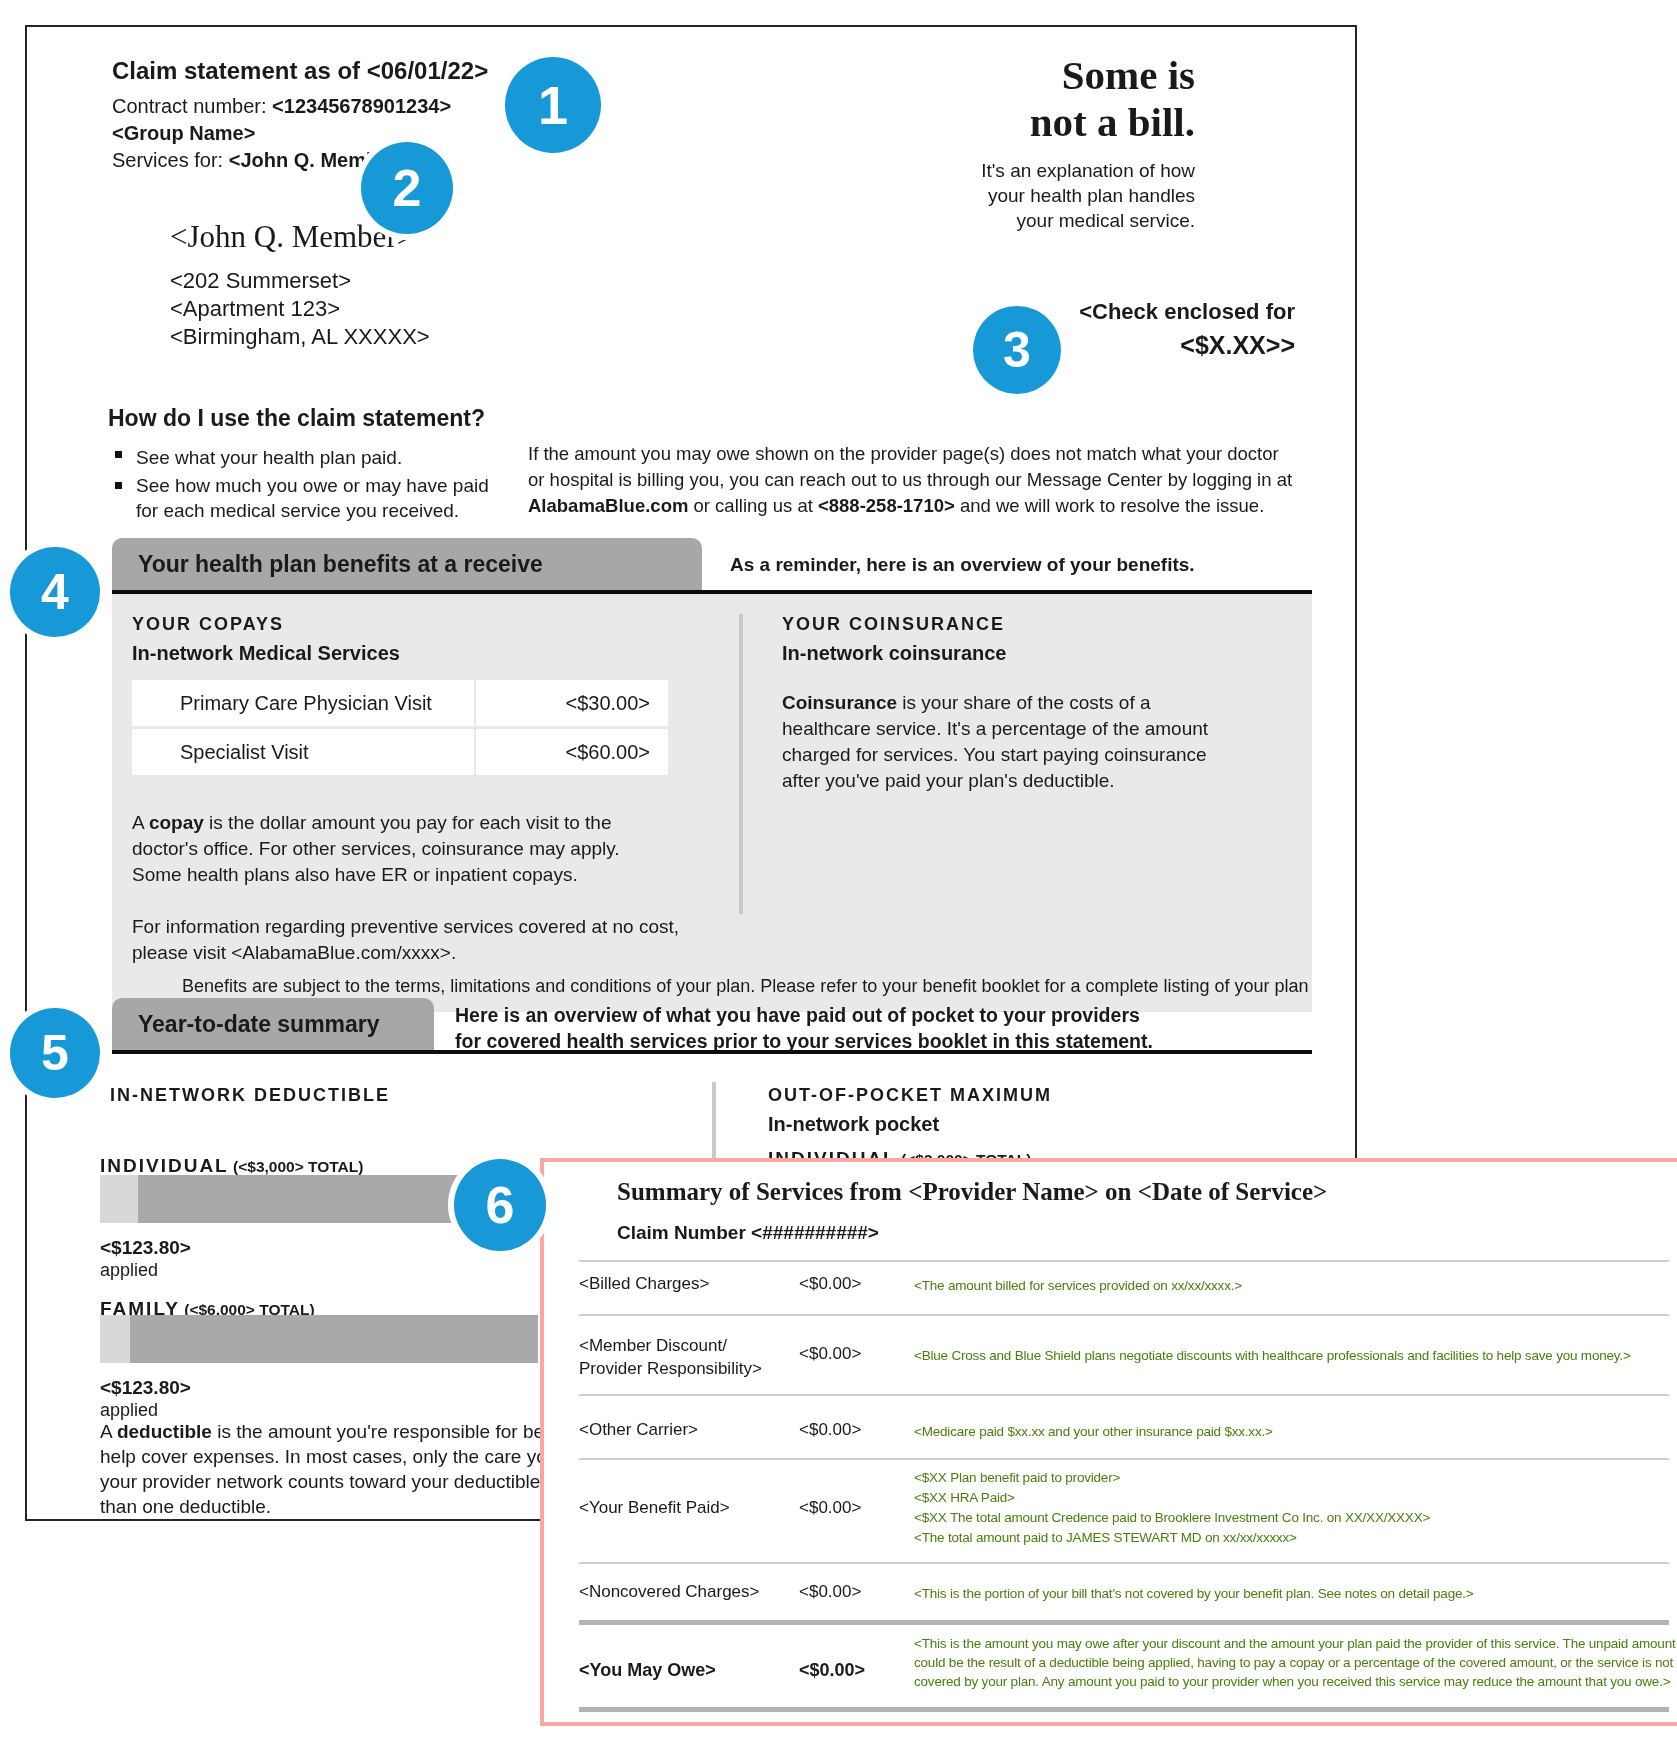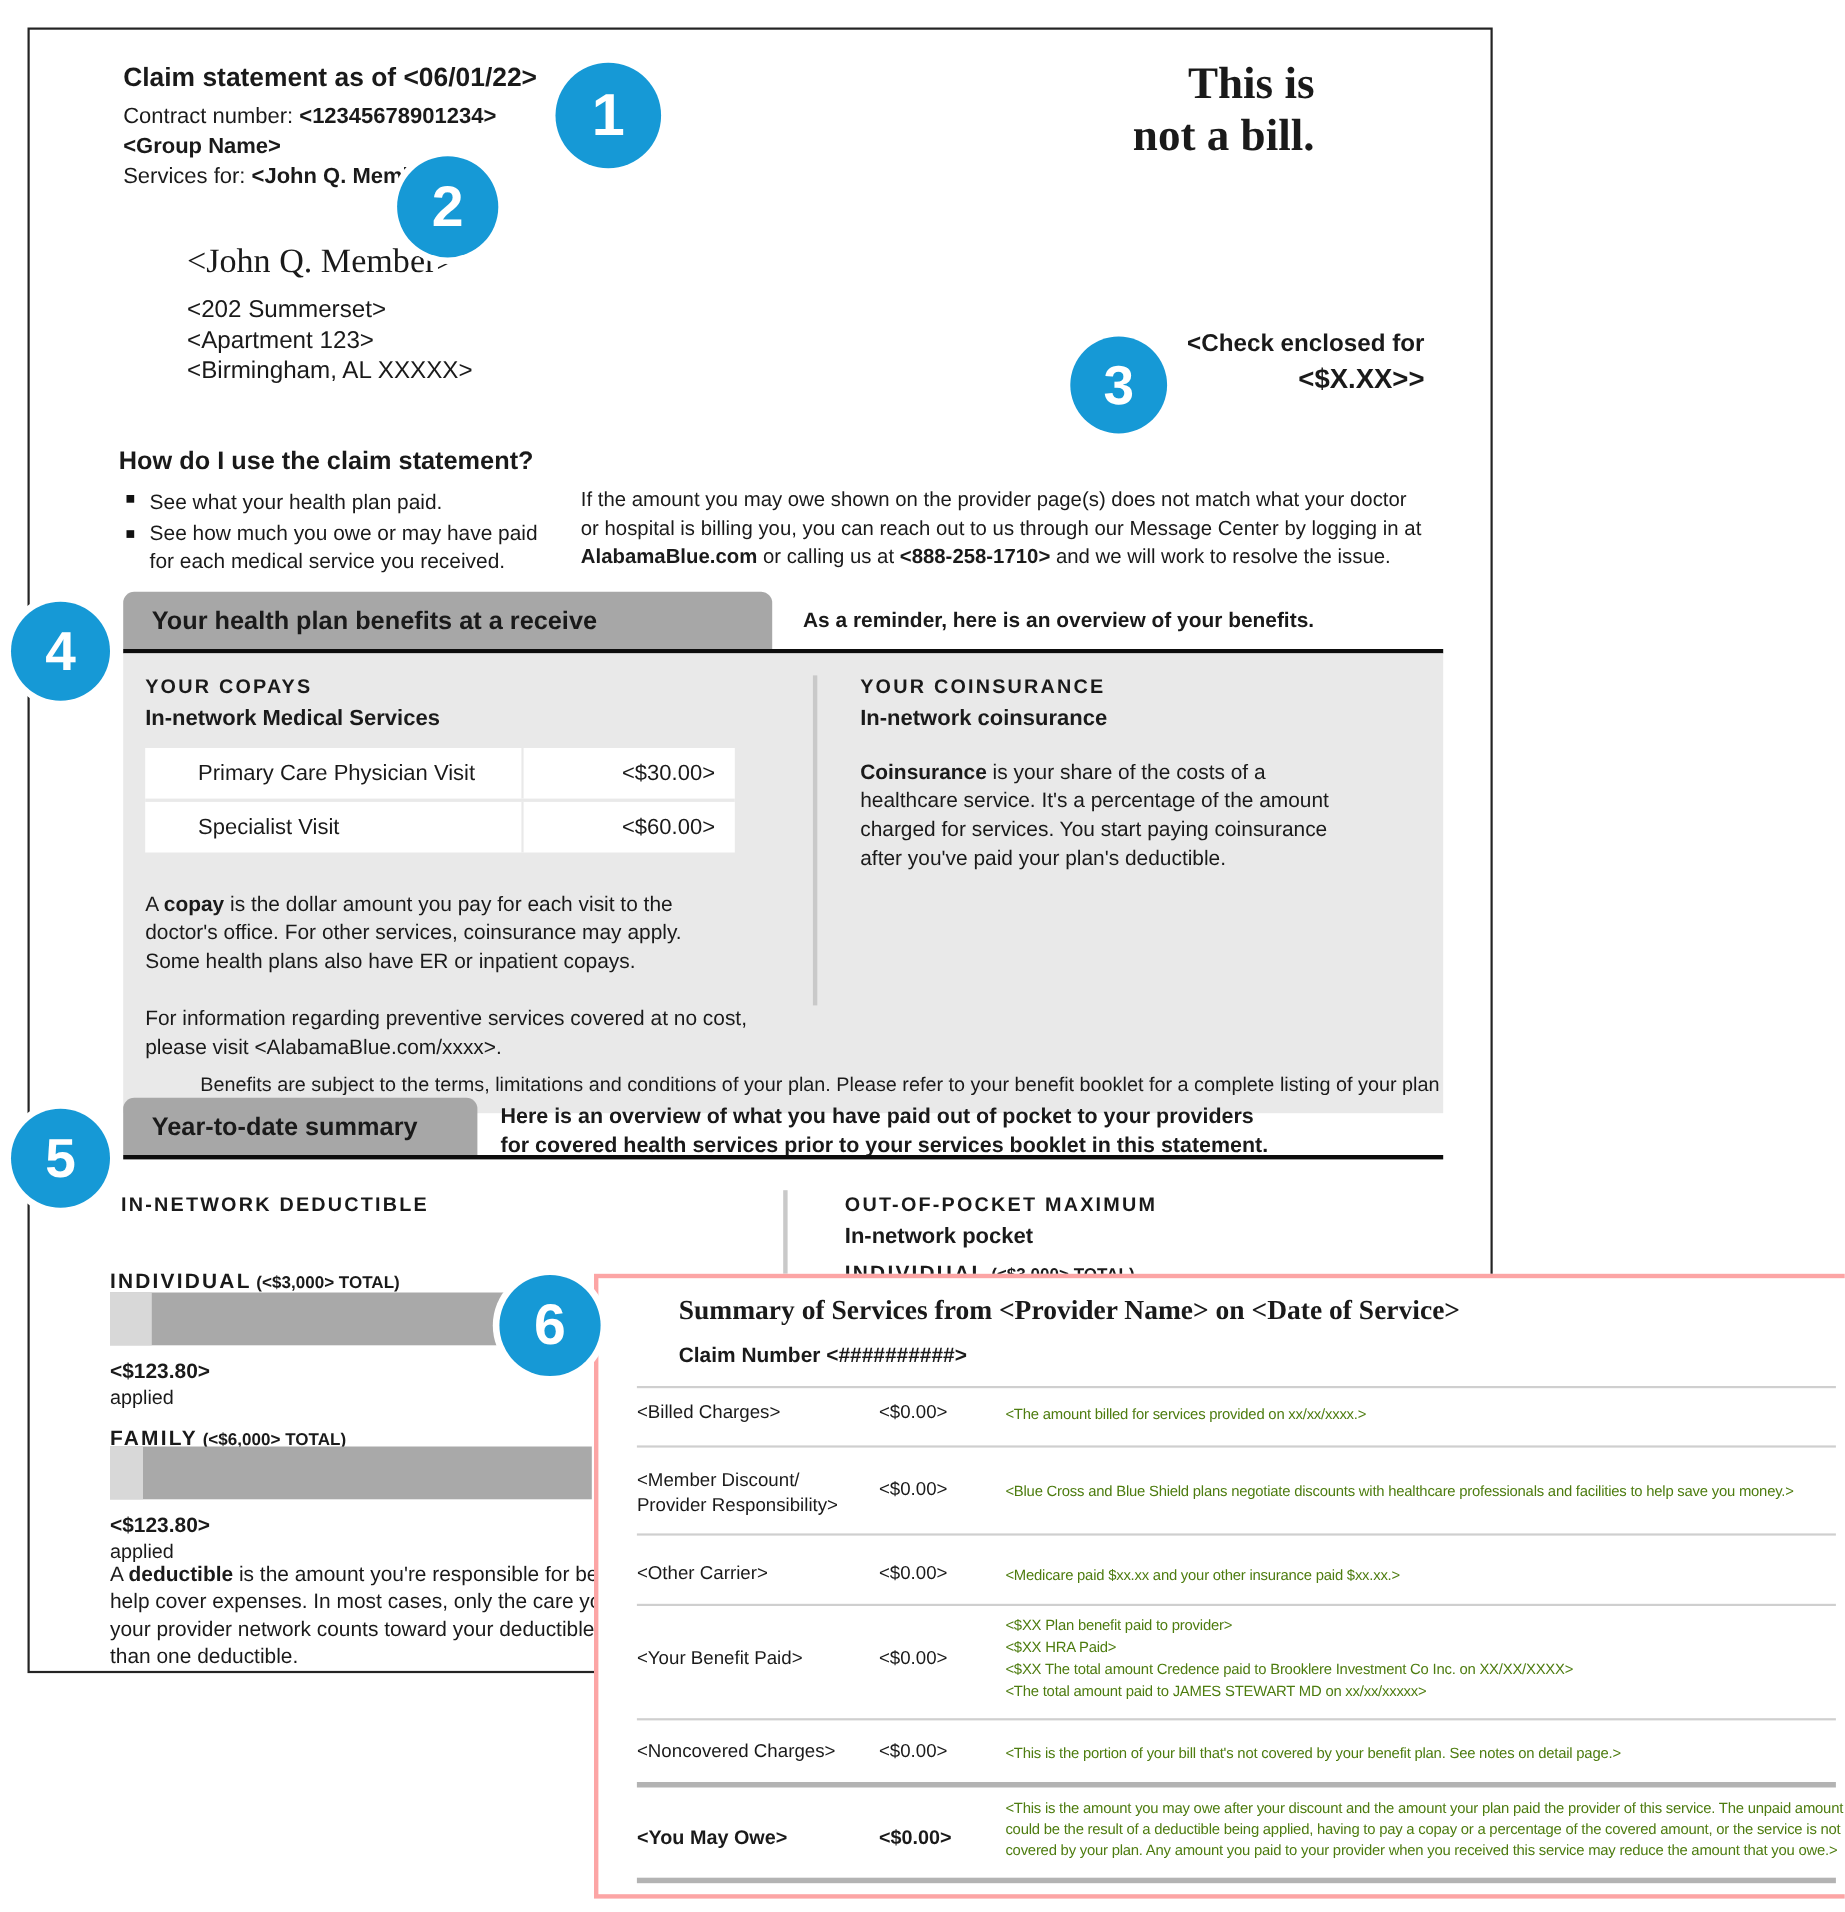--- a/index.html
+++ b/index.html
@@ -44,22 +44,27 @@
 
   <div class="abs serif" style="left:143px;top:192px;font-size:31px;">&lt;John Q. Member&gt;</div>
   <div class="abs" style="left:143px;top:240px;font-size:22px;line-height:28px;">
     <div>&lt;202 Summerset&gt;</div>
     <div>&lt;Apartment 123&gt;</div>
     <div>&lt;Birmingham, AL XXXXX&gt;</div>
   </div>
 
   <div class="abs" style="left:640px;top:25px;width:528px;text-align:right;">
     <div class="serif" style="font-size:41px;line-height:47px;font-weight:bold;">
-      <div>This is</div>
+      <div>Some is</div>
       <div>not a bill.</div>
+    </div>
+    <div style="font-size:19px;line-height:25px;margin-top:12px;">
+      <div>It's an explanation of how</div>
+      <div>your health plan handles</div>
+      <div>your medical service.</div>
     </div>
   </div>
 
   <div class="abs" style="left:1000px;top:272px;width:268px;text-align:right;">
     <div class="b nw" style="font-size:22px;">&lt;Check enclosed for</div>
     <div class="b nw" style="font-size:25px;margin-top:6px;">&lt;$X.XX&gt;&gt;</div>
   </div>
 
   <div class="abs b" style="left:81px;top:378px;font-size:23px;">How do I use the claim statement?</div>
   <div class="abs" style="left:88px;top:418px;width:380px;font-size:19px;line-height:25px;">

